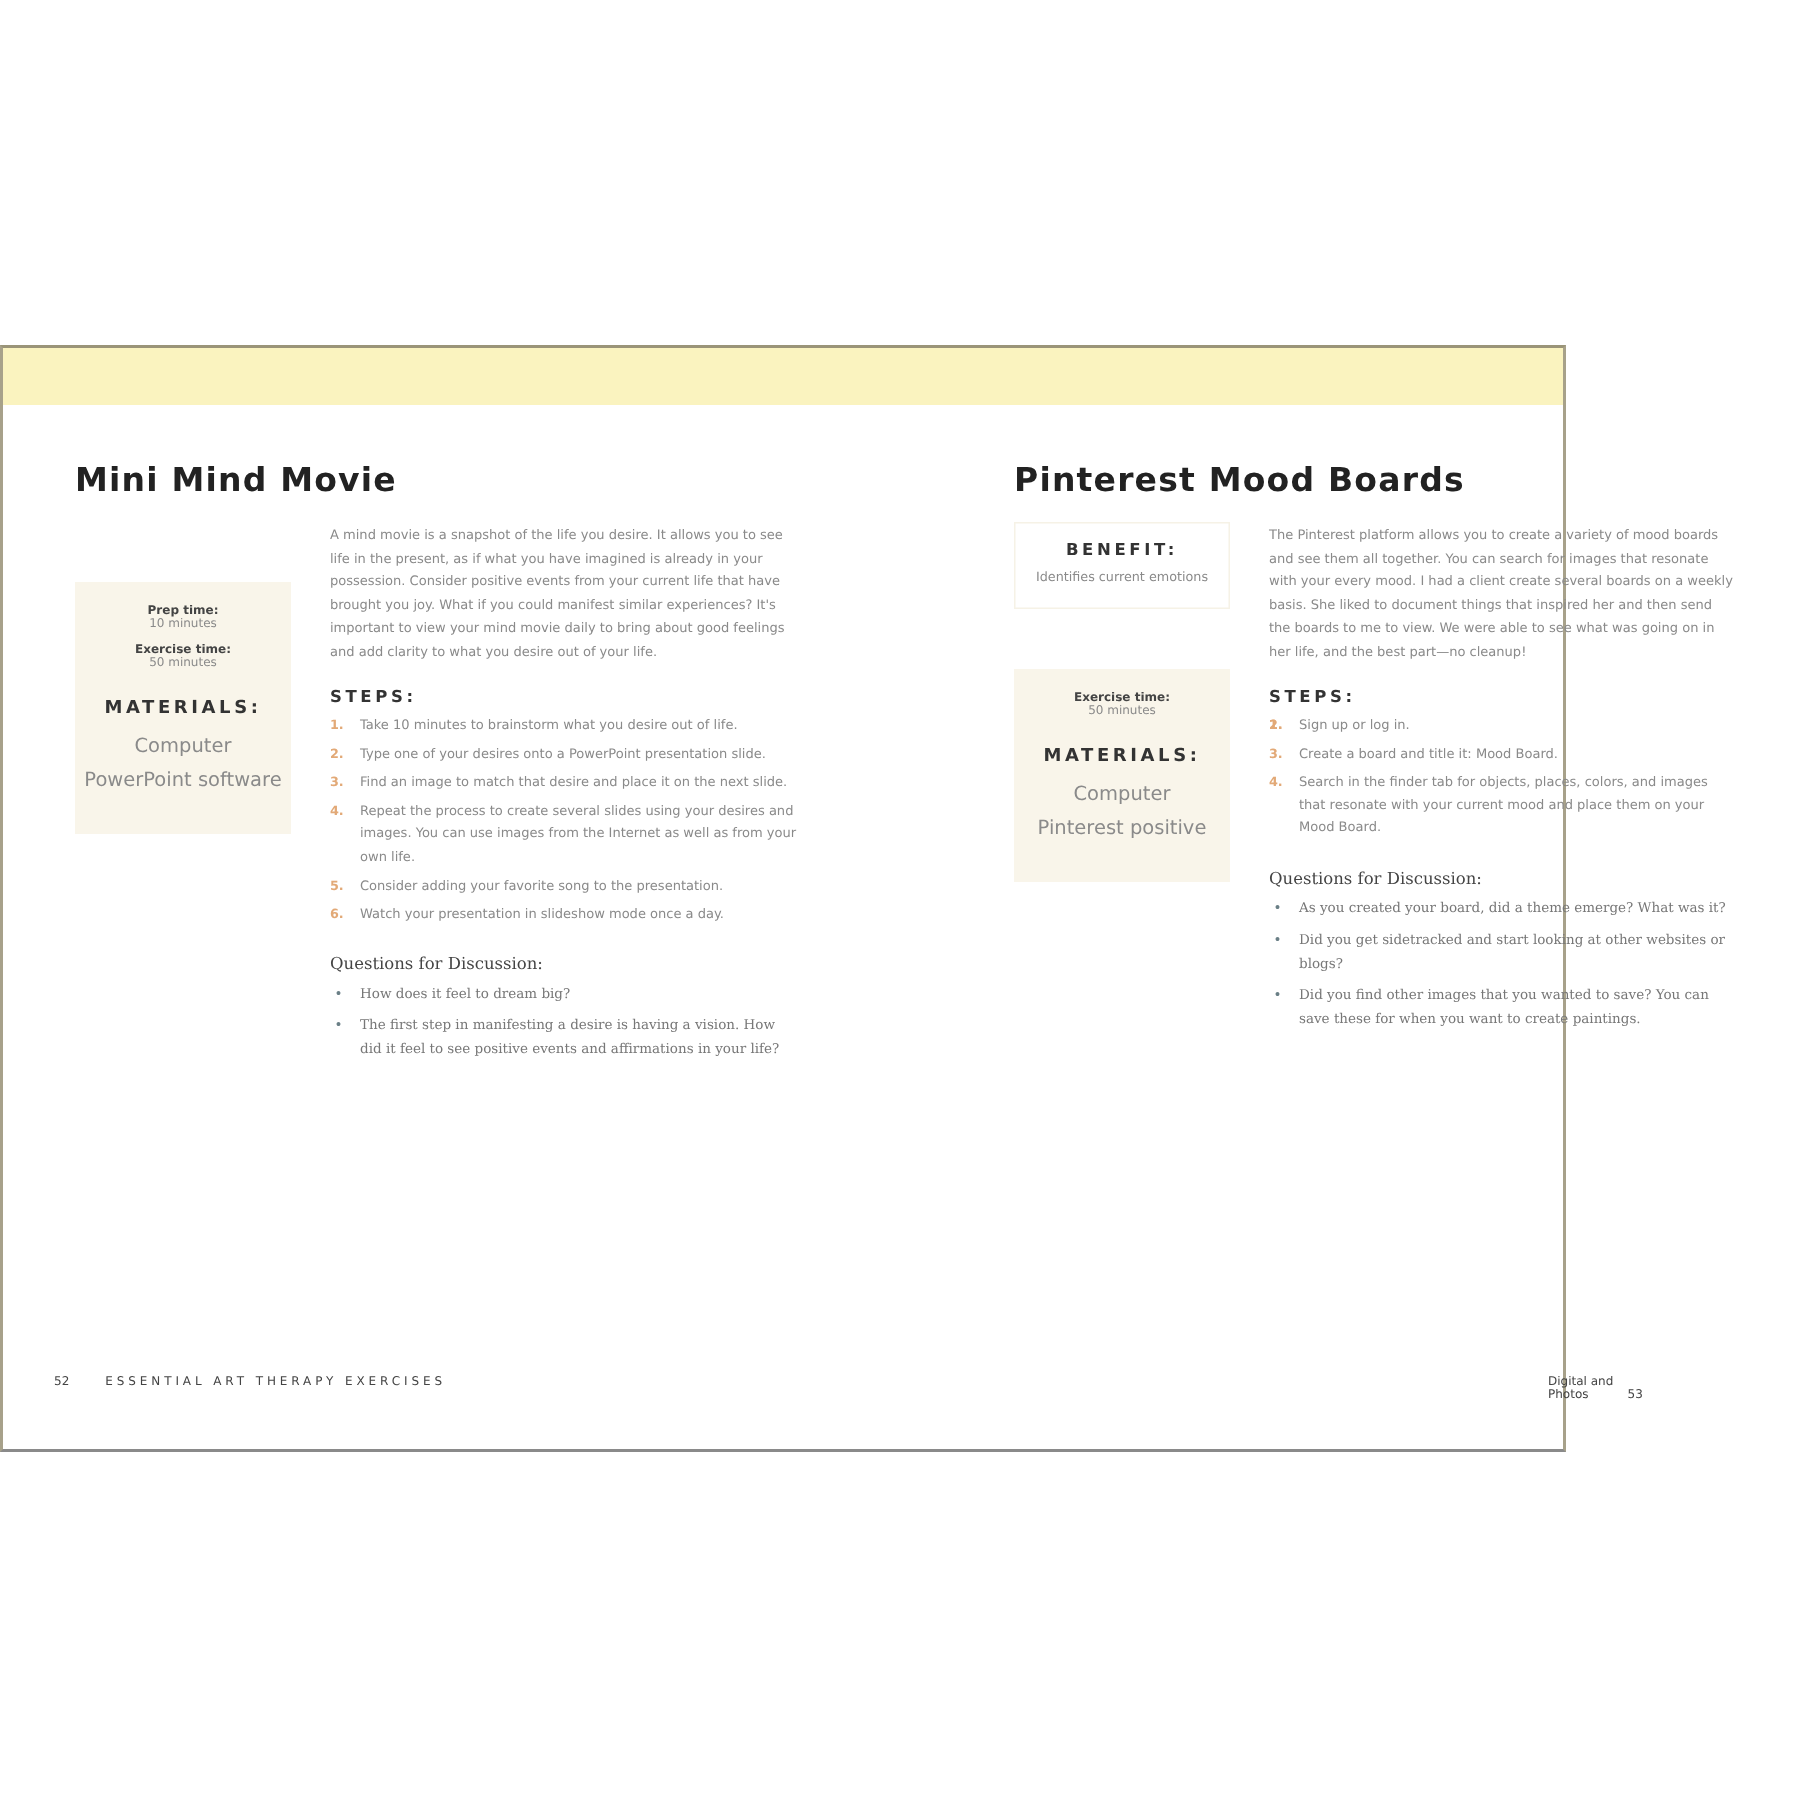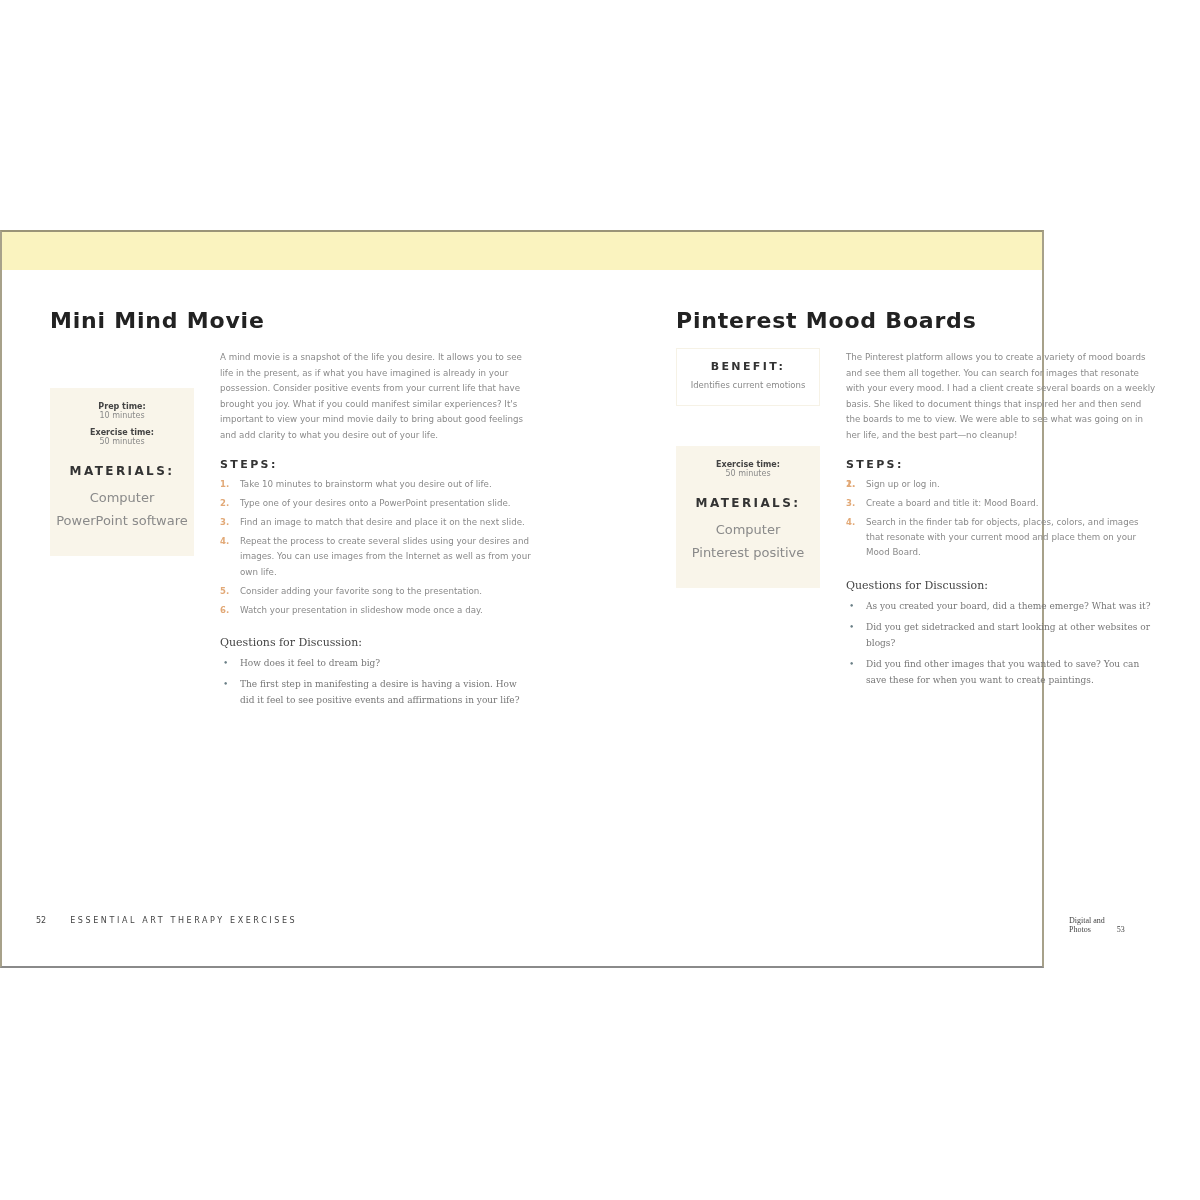--- a/index.html
+++ b/index.html
@@ -25,21 +25,21 @@
   .steps-head { font-size:11px; font-weight:bold; color:#333; letter-spacing:2.4px; margin-bottom:6px; }
   ol.steps { list-style:none; margin:0 0 18px 0; padding:0; }
   ol.steps li { position:relative; padding-left:20px; font-size:8.7px; line-height:15.2px; color:#8a8a8a; margin-bottom:4px; }
   ol.steps li .num { position:absolute; left:0; top:0; color:#e2a977; font-weight:bold; font-size:8.5px; }
   .q-head { font-family:"DejaVu Serif", serif; font-size:11px; color:#444; margin-bottom:6px; }
   ul.qs { list-style:none; margin:0; padding:0; }
   ul.qs li { position:relative; padding-left:20px; font-family:"DejaVu Serif", serif; font-size:9px; line-height:16px; color:#777; margin-bottom:5px; }
   ul.qs li .dot { position:absolute; left:3px; top:0; color:#6a7f86; font-size:9px; }
   .footer-left { position:absolute; left:34px; top:684px; font-size:8px; color:#444; letter-spacing:2.6px; }
   .footer-left .pn { margin-right:24px; letter-spacing:0; }
-  .footer-right { position:absolute; left:1067px; top:684px; font-size:8px; color:#444;font-family:Liberation Serif, serif; }
+  .footer-right { position:absolute; left:1030px; top:684px; font-size:8px; color:#444; }
   .footer-right .pn { margin-left:26px; }
 </style>
 </head>
 <body>
 
 <div class="spread">
   <div class="band"></div>
 
   <div class="page left">
     <div class="title">Mini Mind Movie</div>

